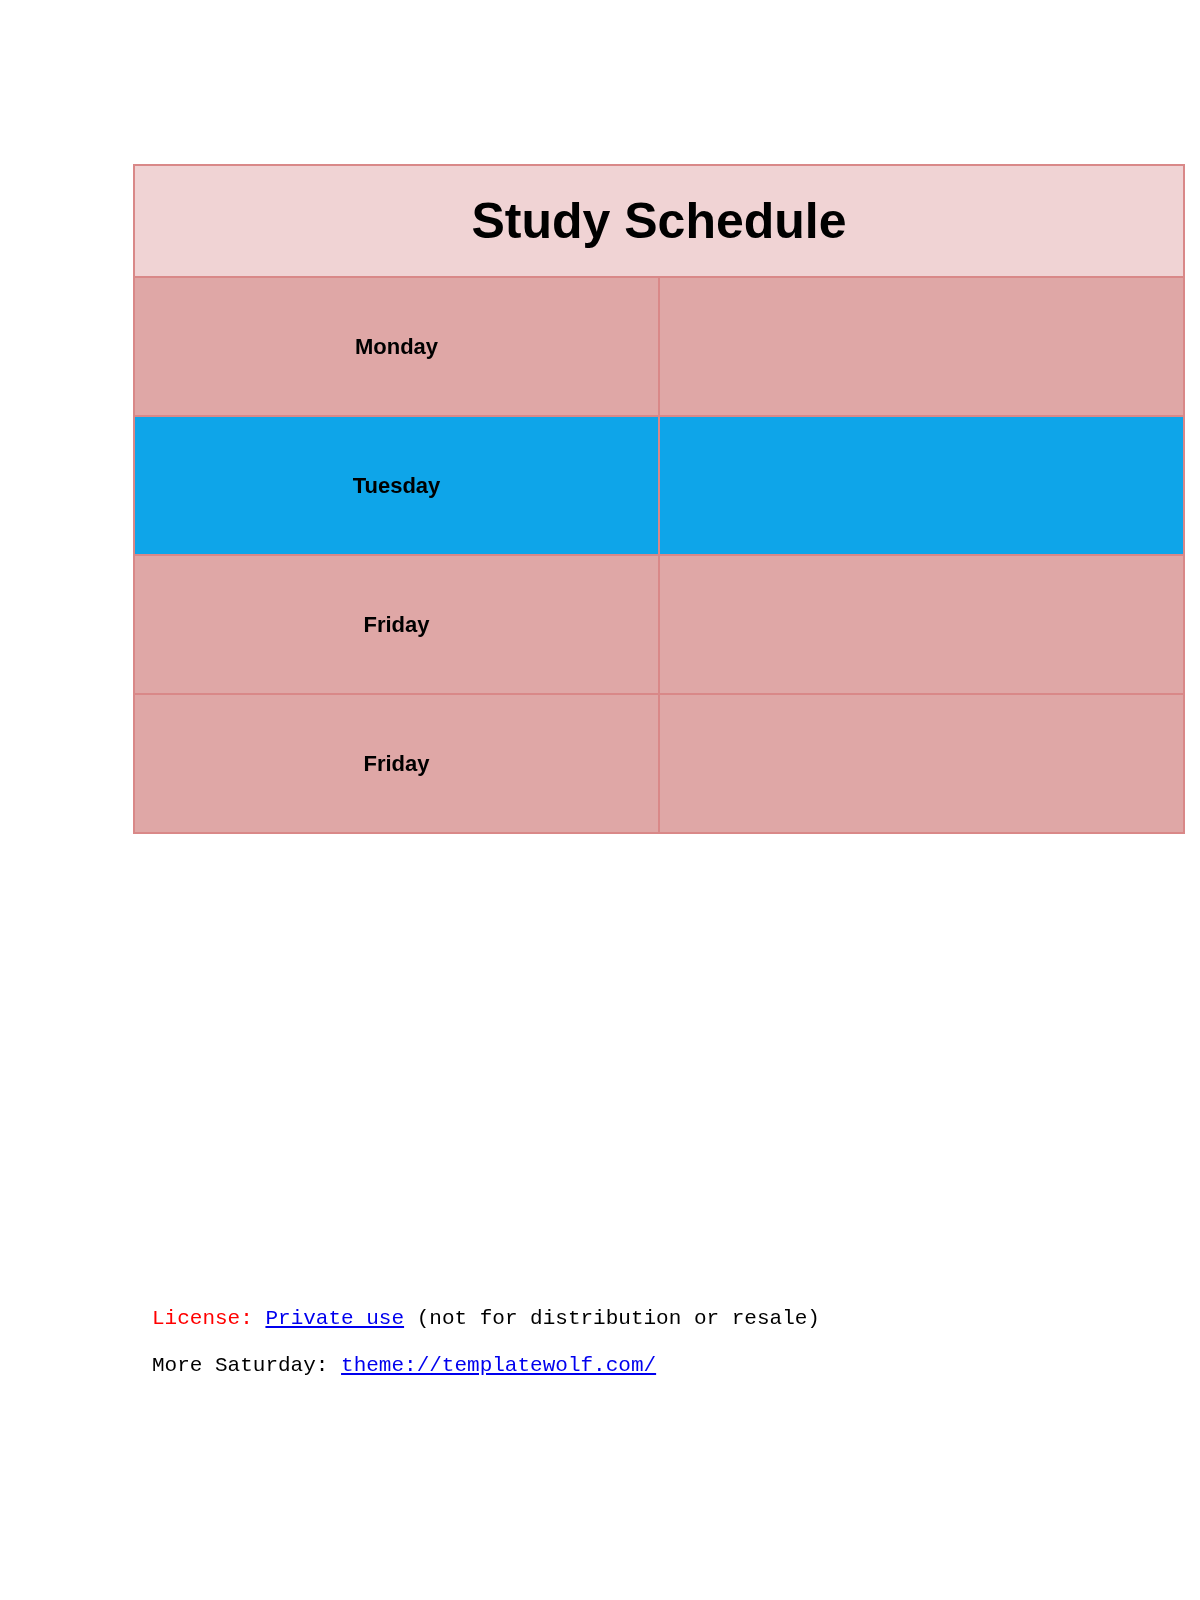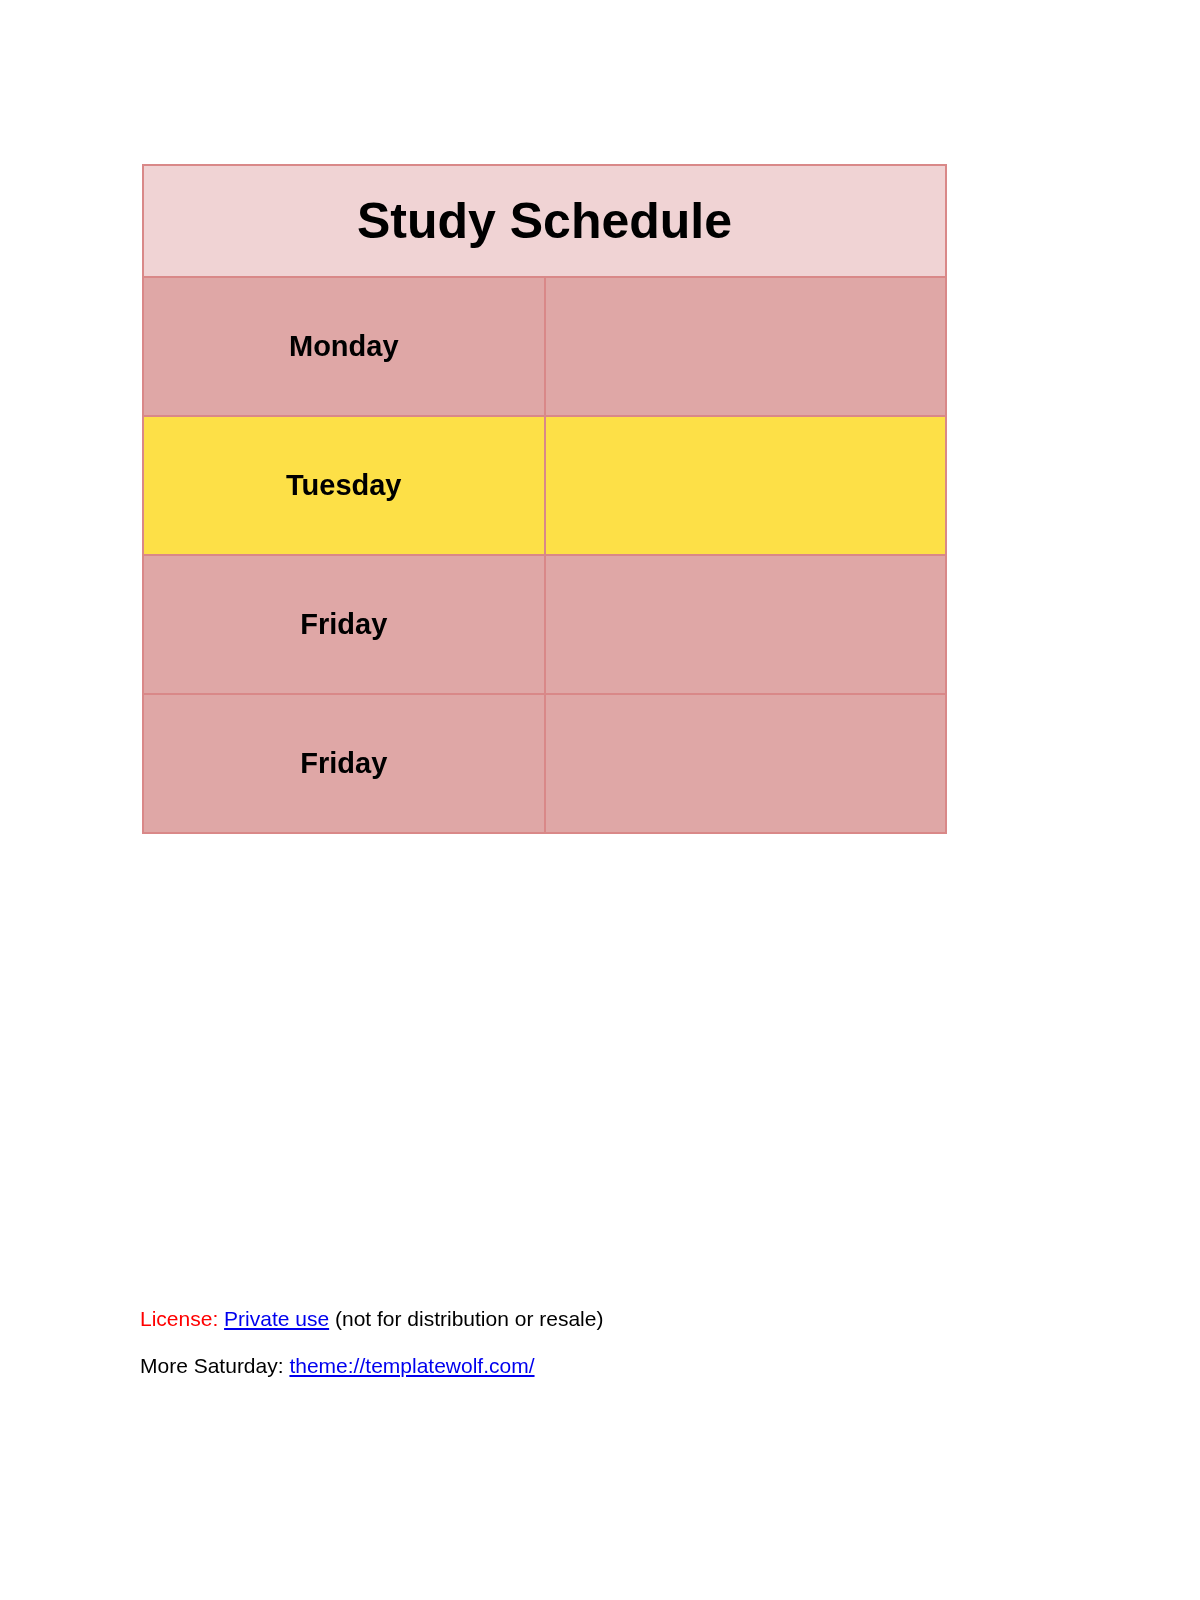--- a/index.html
+++ b/index.html
@@ -1,27 +1,27 @@
 <!DOCTYPE html>
 <html><head>
 <meta charset="utf-8">
 <style>
   html, body { margin: 0; padding: 0; background: #ffffff; }
   body { width: 1200px; height: 1600px; position: relative; font-family: "Liberation Sans", sans-serif; }
   .schedule {
-    position: absolute; left: 142px; top: 164px; width: 805px;
+    position: absolute; left: 133px; top: 164px; width: 1052px;
     border-collapse: collapse; table-layout: fixed;
   }
   .schedule td { border: 2px solid #d98888; padding: 0; }
   .title-cell { height: 110px; background: #f0d3d4; text-align: center; font-weight: bold; font-size: 50px; color: #000; }
-  .day-cell { width: 172px; height: 137px; text-align: center; font-weight: bold; font-size: 29px; color: #000; }
+  .day-cell { width: 172px; height: 137px; text-align: center; font-weight: bold; font-size: 22px; color: #000; }
   .row-dark td { background: #dfa7a6; }
-  .row-light td { background: #fde047; margin-top: 44px; }
+  .row-light td { background: #0ea5e9; margin-top: 44px; }
   .notes { position: absolute; left: 140px; top: 1305px; width: 920px; font-size: 21px; line-height: 28px; color: #000; }
-  .notes p { margin: 0 0 19px 0; }
+  .notes p { margin: 0 0 19px 12px; font-family: Liberation Mono, monospace; }
   .red { color: #ff0000; }
   .link { color: #0000ee; text-decoration: underline; }
 </style>
 </head>
 <body>
 
 <table class="schedule">
   <tbody>
       <tr>
     <td colspan="2" class="title-cell">Study Schedule</td>

